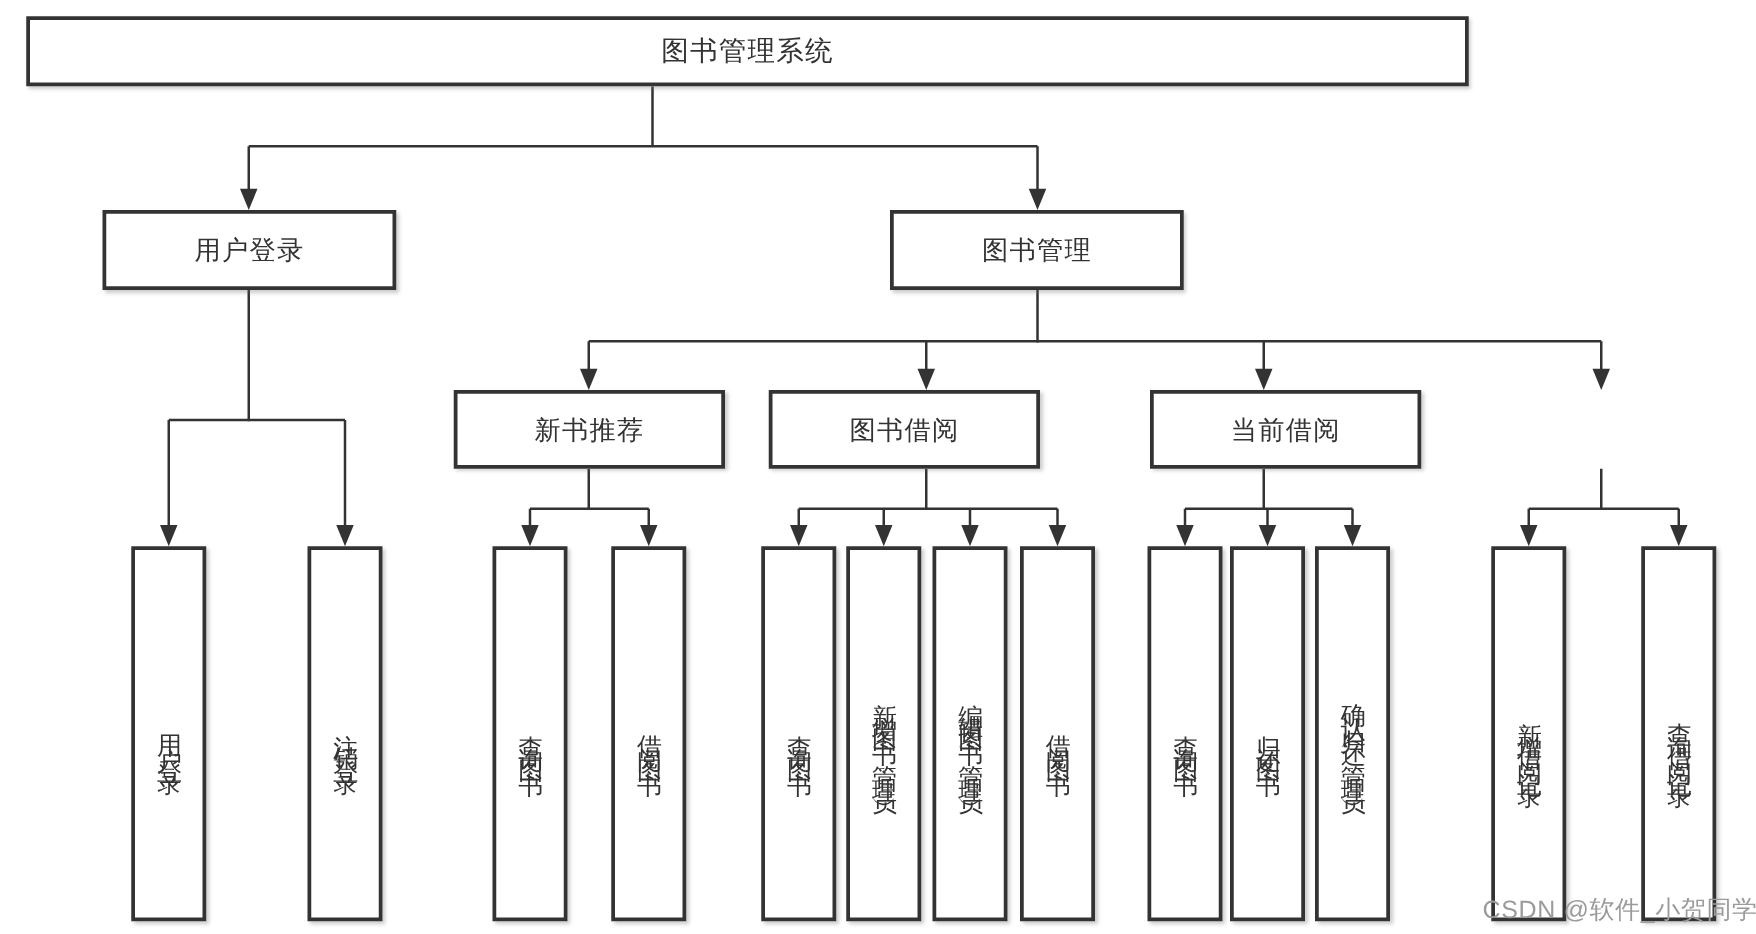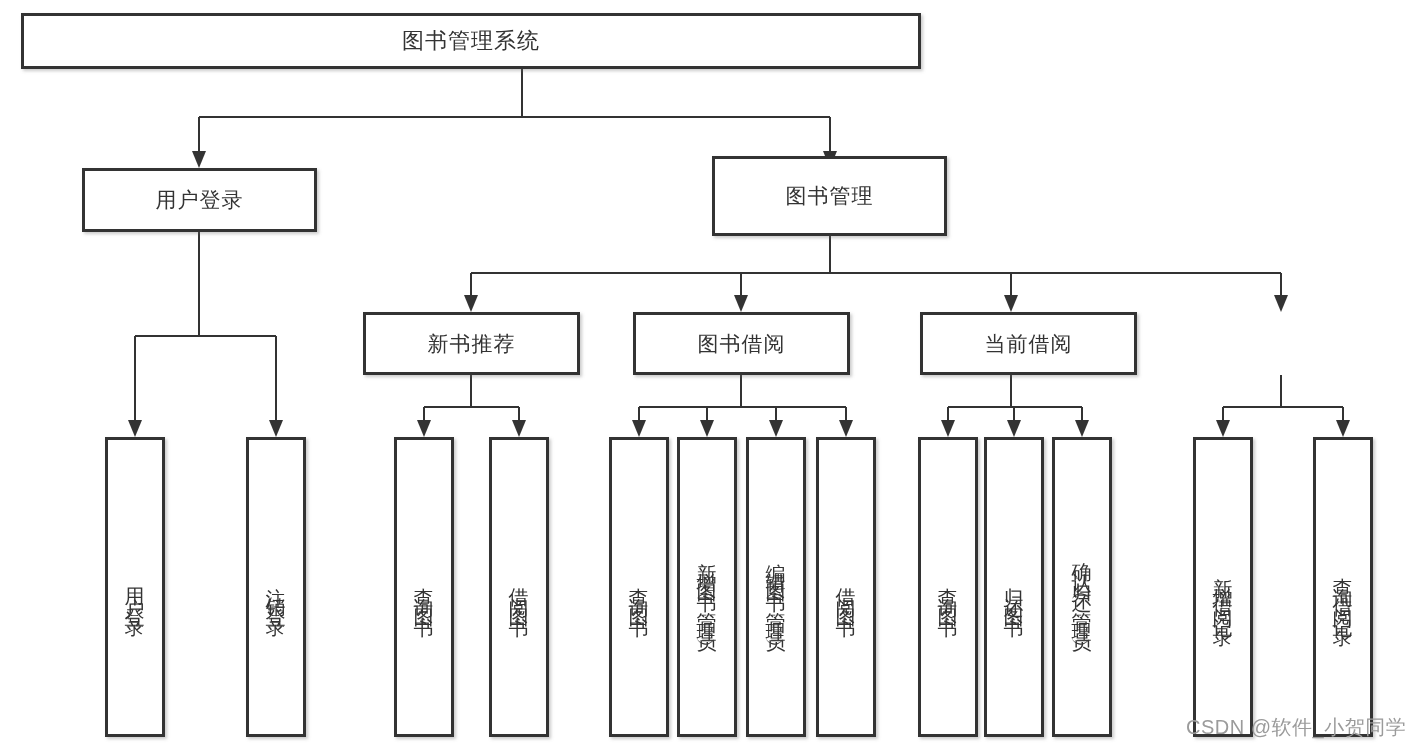--- a/index.html
+++ b/index.html
@@ -103,27 +103,27 @@
       <polygon points="776,437 769,420 783,420"></polygon>
       <polygon points="846,437 839,420 853,420"></polygon>
       <polygon points="948,437 941,420 955,420"></polygon>
       <polygon points="1014,437 1007,420 1021,420"></polygon>
       <polygon points="1082,437 1075,420 1089,420"></polygon>
       <polygon points="1223,437 1216,420 1230,420"></polygon>
       <polygon points="1343,437 1336,420 1350,420"></polygon>
     </g>
   </svg>
 
-  <div class="node h-node root-node" style="left:21px; top:13px; width:900px; height:56px;">图书管理系统</div>
+  <div class="node h-node root-node" style="left:21px; top:13px; width:1154px; height:56px;">图书管理系统</div>
 
   <div class="node h-node" style="left:82px; top:168px; width:235px; height:64px;">用户登录</div>
-  <div class="node h-node" style="left:712px; top:156px; width:235px; height:80px;">图书管理</div>
+  <div class="node h-node" style="left:712px; top:168px; width:235px; height:64px;">图书管理</div>
 
   <div class="node h-node" style="left:363px; top:312px; width:217px; height:63px;">新书推荐</div>
-  <div class="node h-node" style="left:633px; top:312px; width:217px; height:63px;font-family:Liberation Serif, serif;">图书借阅</div>
+  <div class="node h-node" style="left:615px; top:312px; width:217px; height:63px;font-family:Liberation Serif, serif;">图书借阅</div>
   <div class="node h-node" style="left:920px; top:312px; width:217px; height:63px;">当前借阅</div>
 
   <div class="node leaf" style="left:105px; top:437px; width:60px; height:300px;">用户登录</div>
   <div class="node leaf" style="left:246px; top:437px; width:60px; height:300px;">注销登录</div>
 
   <div class="node leaf" style="left:394px; top:437px; width:60px; height:300px;">查询图书</div>
   <div class="node leaf" style="left:489px; top:437px; width:60px; height:300px;">借阅图书</div>
 
   <div class="node leaf" style="left:609px; top:437px; width:60px; height:300px;">查询图书</div>
   <div class="node leaf" style="left:677px; top:437px; width:60px; height:300px;">新增图书（管理员）</div>

